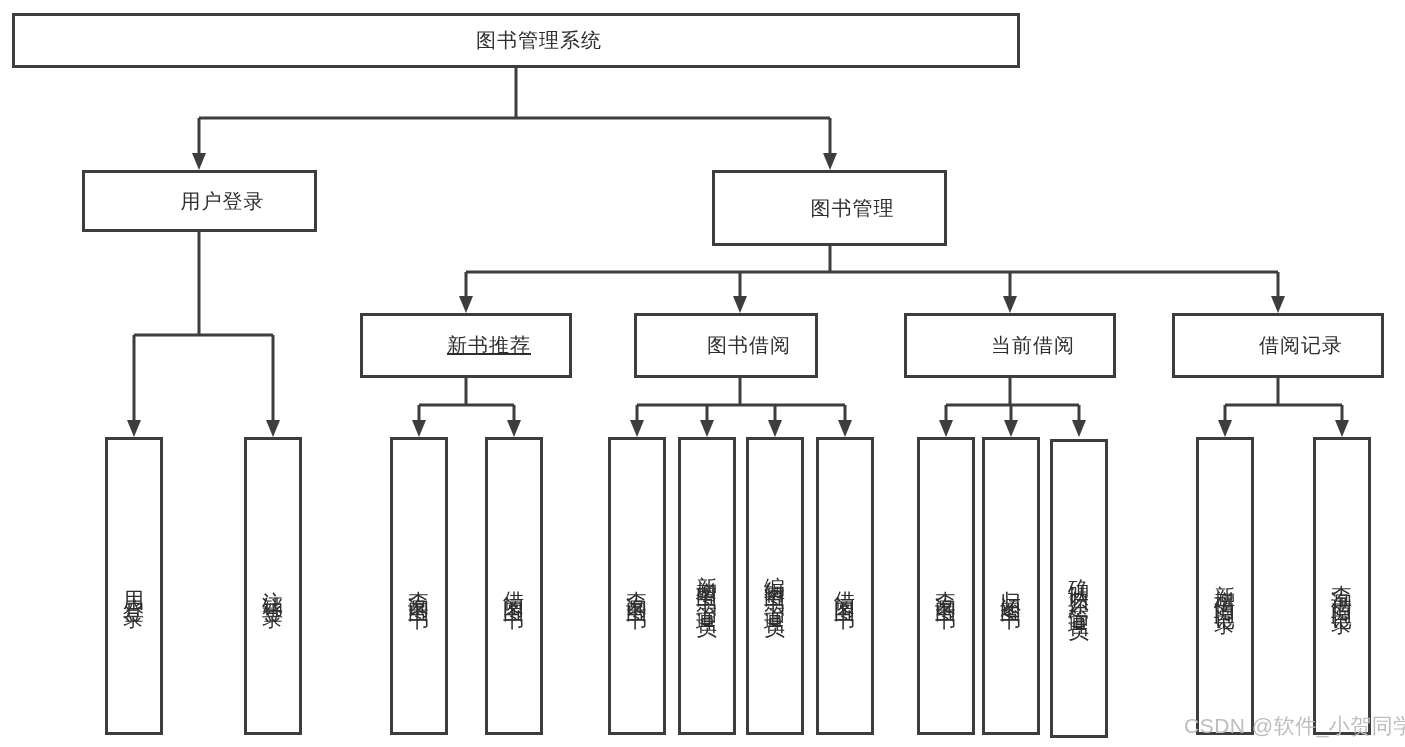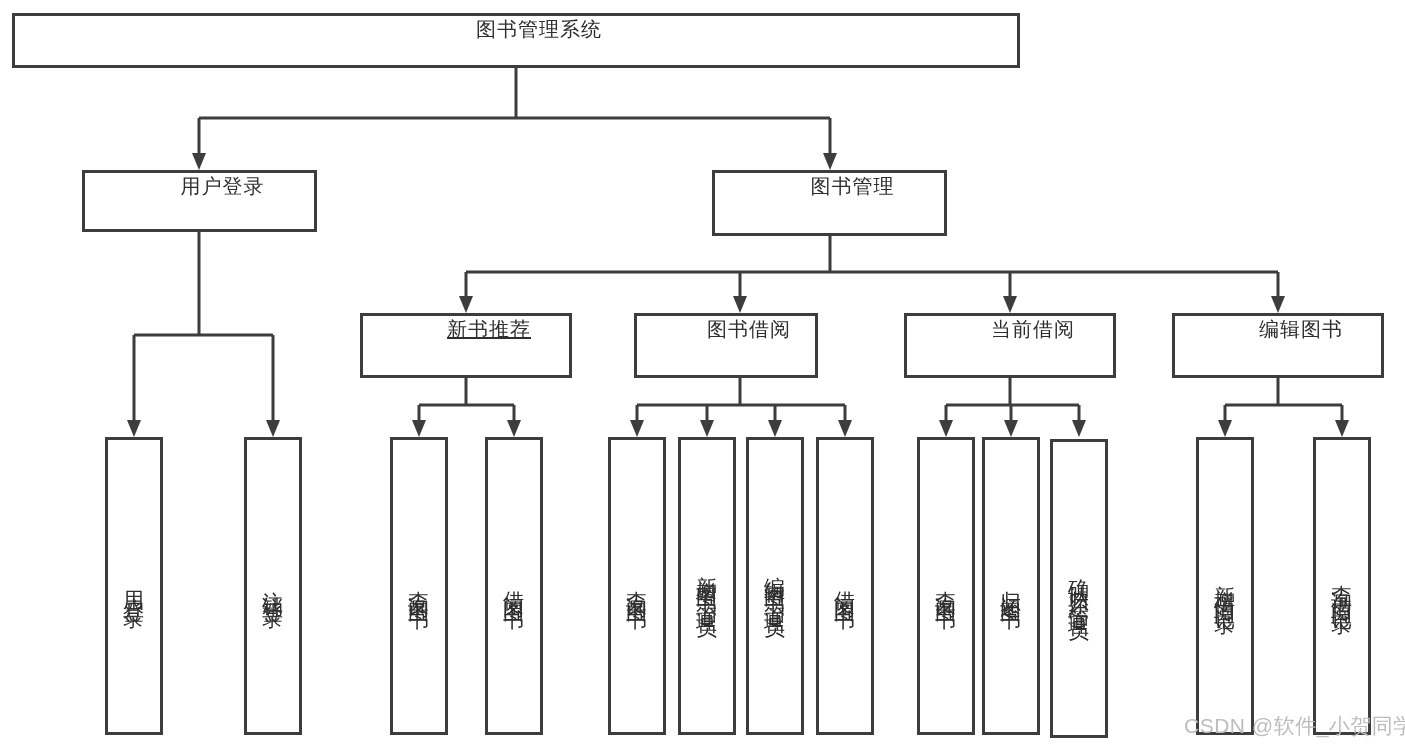--- a/index.html
+++ b/index.html
@@ -6,21 +6,21 @@
   .stage{
     position:relative;width:1405px;height:747px;background:#ffffff;
     font-family:"Liberation Sans","DejaVu Sans",sans-serif;overflow:hidden;
   }
   .connectors{position:absolute;left:0;top:0;width:1405px;height:747px;z-index:1;}
   .connectors path{stroke:#3d3d3d;stroke-width:3;fill:none;}
   .connectors polygon{fill:#3d3d3d;stroke:none;}
   .node{
     position:absolute;box-sizing:border-box;background:#ffffff;
     border:3px solid #3d3d3d;z-index:2;
-    display:flex;align-items:flex-start;justify-content:center;
+    display:flex;align-items:center;justify-content:center;
     color:#2e2e2e;font-size:20px;letter-spacing:1px;white-space:nowrap;padding-left:46px;
   }
   .leaf{
     position:absolute;box-sizing:border-box;background:#ffffff;
     border:3px solid #3d3d3d;z-index:2;
     display:flex;align-items:center;justify-content:center;
     color:#2e2e2e;font-size:21px;
   }
   .leaf .vtext{
     writing-mode:vertical-rl;text-orientation:mixed;
@@ -74,35 +74,35 @@
       </g>
   </svg>
 
   <div class="node" style="left:12px;top:13px;width:1008px;height:55px;">
     <span>图书管理系统</span>
   </div>
 
   <div class="node" style="left:82px;top:170px;width:235px;height:62px;">
     <span>用户登录</span>
   </div>
-  <div class="node" style="left:712px;top:170px;width:235px;height:66px;">
+  <div class="node" style="left:712px;top:170px;width:235px;height:76px;">
     <span>图书管理</span>
   </div>
 
   <div class="node" style="left:360px;top:313px;width:212px;height:65px;text-decoration:underline;">
     <span>新书推荐</span>
   </div>
   <div class="node" style="left:634px;top:313px;width:184px;height:65px;">
     <span>图书借阅</span>
   </div>
   <div class="node" style="left:904px;top:313px;width:212px;height:65px;">
     <span>当前借阅</span>
   </div>
   <div class="node" style="left:1172px;top:313px;width:212px;height:65px;">
-    <span>编辑图书</span>
+    <span>借阅记录</span>
   </div>
 
   <div class="leaf" style="left:105px;top:437px;width:58px;height:298px;">
     <span class="vtext">用户登录</span>
   </div>
   <div class="leaf" style="left:244px;top:437px;width:58px;height:298px;">
     <span class="vtext">注销登录</span>
   </div>
 
   <div class="leaf" style="left:390px;top:437px;width:58px;height:298px;">

